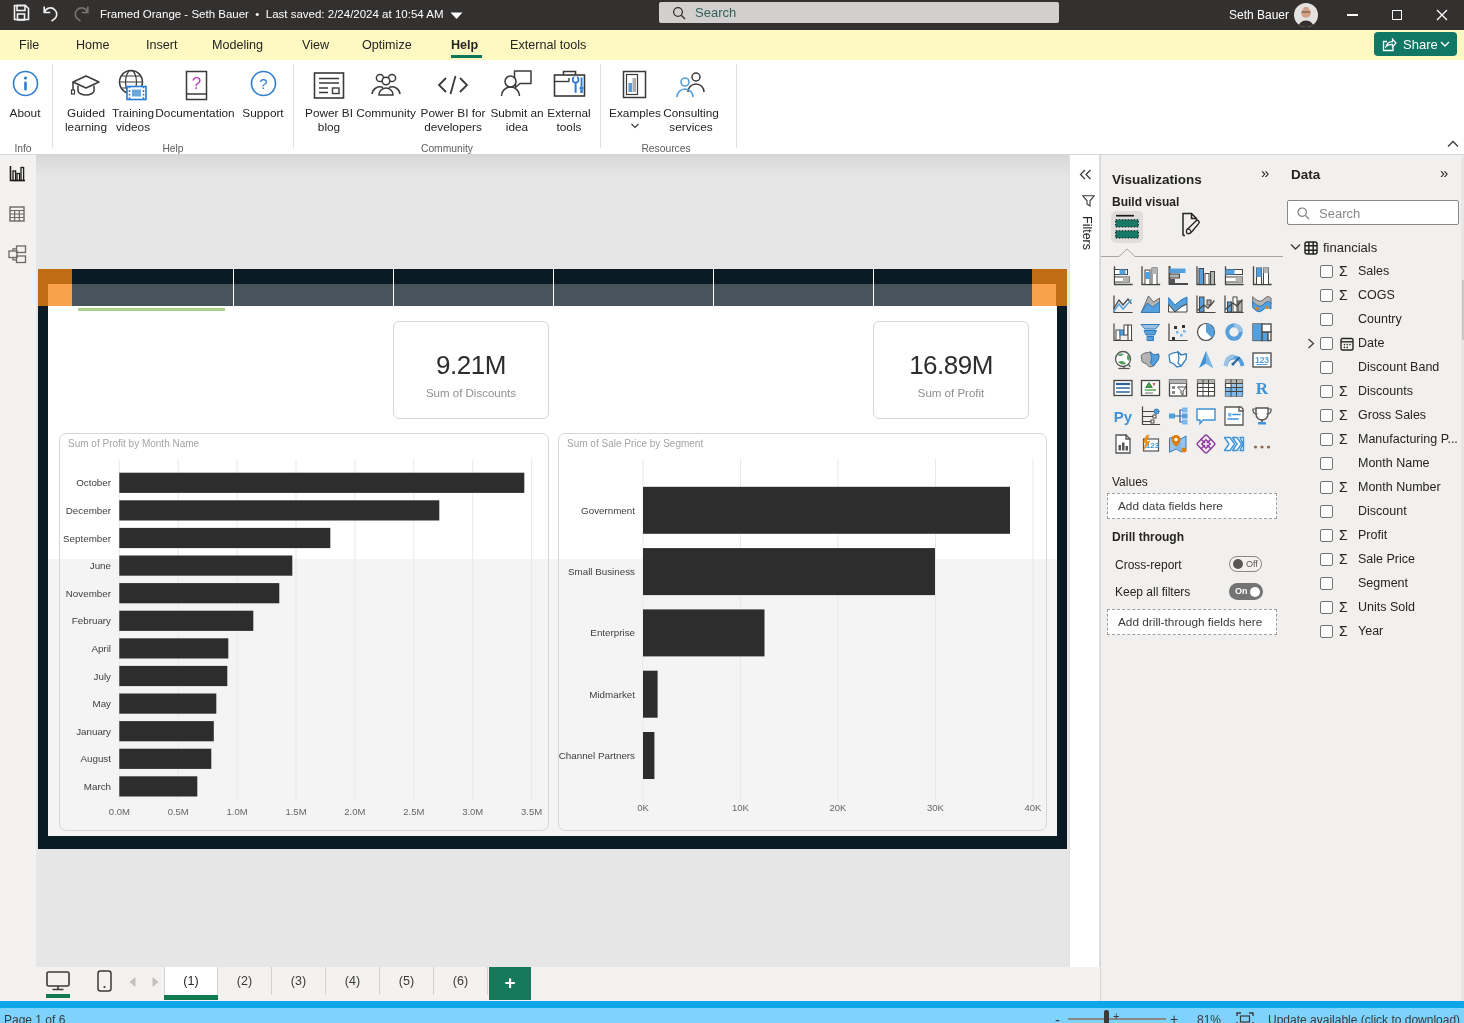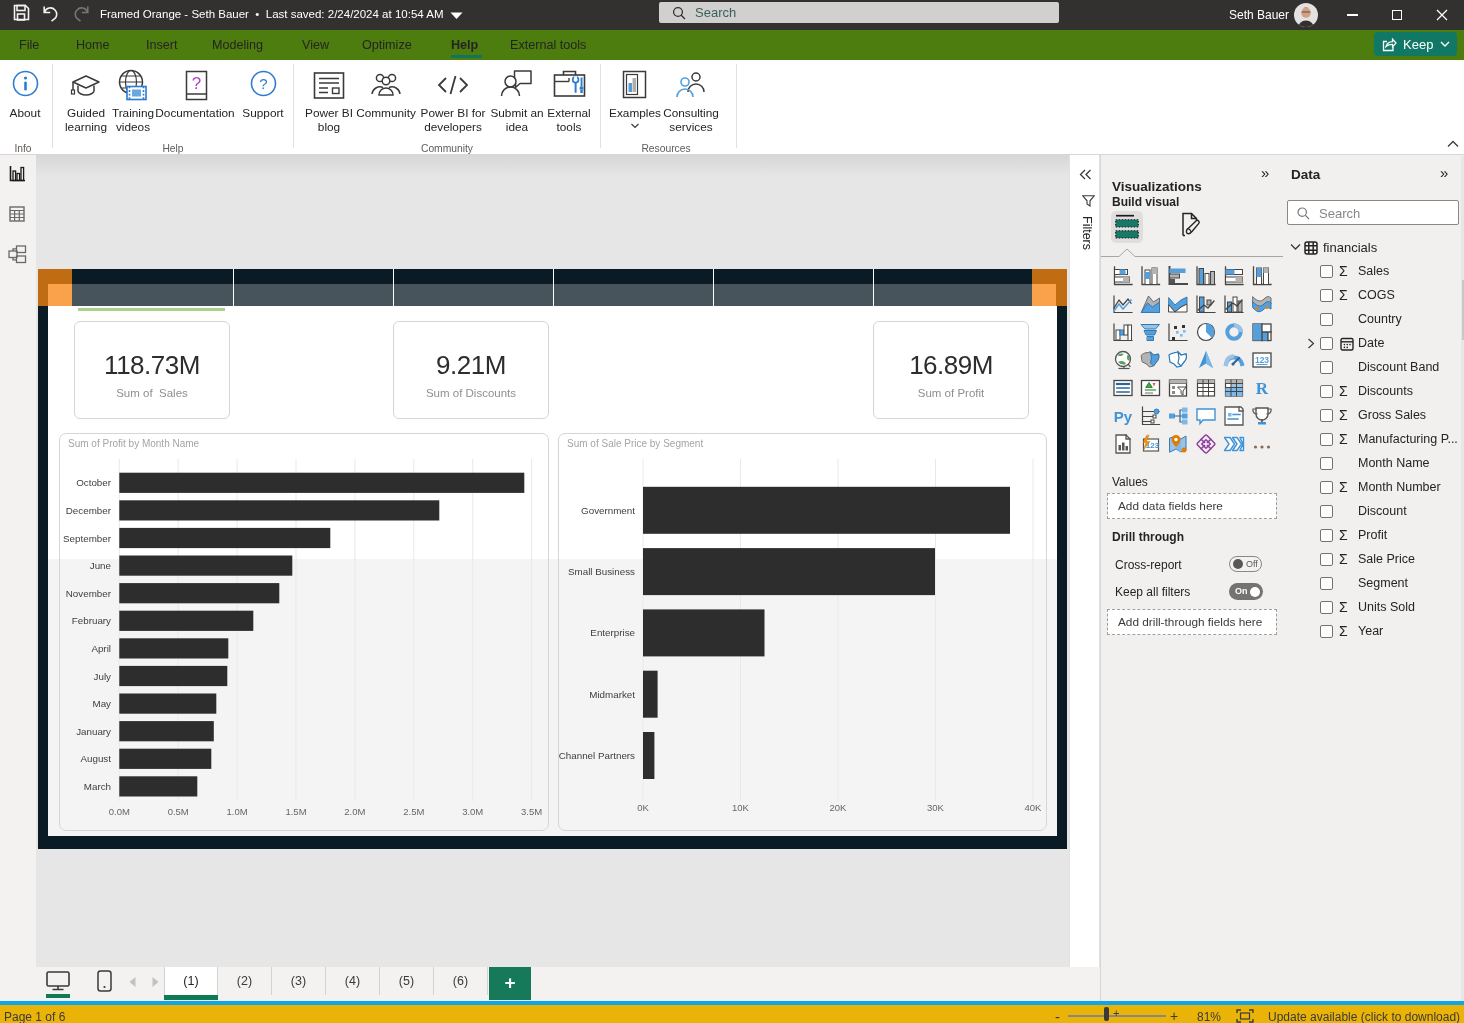--- a/index.html
+++ b/index.html
@@ -3,21 +3,21 @@
 <meta charset="utf-8">
 <style>
   * { margin:0; padding:0; box-sizing:border-box; }
   html,body { width:1464px; height:1023px; overflow:hidden; }
   body { font-family:"Liberation Sans", sans-serif; position:relative; background:#fff; }
   .abs { position:absolute; }
   
   #titlebar { left:0; top:0; width:1464px; height:30px; background:#333130; }
   #titlebar .ttl { color:#fff; font-size:12.5px; }
   
-  #menubar { left:0; top:30px; width:1464px; height:30px; background:#4d7c0f; }
+  #menubar { left:0; top:30px; width:1464px; height:30px; background:#fef9c3; }
   .mi { position:absolute; top:0; height:30px; line-height:30px; font-size:12.6px; color:#252423; }
   
   #ribbon { left:0; top:60px; width:1464px; height:95px; background:#fff; border-bottom:1px solid #d8d6d4; }
   .rlabel { position:absolute; font-size:11.8px; color:#252423; text-align:center; line-height:14px; }
   .rgroup { position:absolute; top:83px; font-size:10.3px; color:#5f5d5b; text-align:center; }
   .rdiv { position:absolute; top:4px; width:1px; height:84px; background:#e3e1df; }
   
   #rail { left:0; top:155px; width:36px; height:812px; background:#f3f2f1; }
   #canvas { left:36px; top:155px; width:1033px; height:812px; background:#e6e6e6; }
   #canvtop { left:36px; top:155px; width:1033px; height:22px; background:linear-gradient(#d7d7d7,#e6e6e6); }
@@ -34,21 +34,21 @@
   #datapanel { left:1283px; top:155px; width:181px; height:846px; background:#f1f0ef;text-align:right; }
   .ptitle { font-size:13.5px; font-weight:bold; color:#252423; }
   .dashwell { position:absolute; left:6px; width:170px; height:26px; background:#fff; border:1px dashed #a19f9d; text-align:left; padding-left:10px; line-height:24px; font-size:11.8px; color:#3b3a39; }
   .fieldrow { position:absolute; left:0; width:181px; height:24px; }
   .cbx { position:absolute; left:37px; top:5px; width:13px; height:13px; border:1px solid #75736f; border-radius:2px; background:#fdfdfd; }
   .sig { position:absolute; left:56px; top:2.5px; font-size:14px; color:#252423; }
   .fname { position:absolute; left:75px; top:4px; font-size:12.5px; color:#252423; }
   
   #tabbar { left:0; top:967px; width:1100px; height:34px; background:#f3f2f1; }
   .ptab { position:absolute; top:0; height:28px; border-right:1px solid #d4d2d0; text-align:center; line-height:28px; font-size:12.5px; color:#3b3a39; }
-  #statusbar { left:0; top:1001px; width:1464px; height:22px; background:#eab308; border-top:4px solid #0ea5e9; font-size:12px; color:#3b3a39; }
+  #statusbar { left:0; top:1001px; width:1464px; height:22px; background:#7dd3fc; border-top:7px solid #0ea5e9; font-size:12px; color:#3b3a39; }
 </style>
 </head>
 <body>
 <div class="abs" id="titlebar">
   <svg class="abs" style="left:13px;top:4px" width="17" height="17" viewBox="0 0 17 17">
     <path d="M1.5 1.5 h11 l3 3 v11 h-14 z" fill="none" stroke="#f2f2f2" stroke-width="1.6"></path>
     <rect x="4" y="1.5" width="8" height="5" fill="none" stroke="#f2f2f2" stroke-width="1.6"></rect>
     <rect x="4.5" y="10" width="7" height="6" fill="none" stroke="#f2f2f2" stroke-width="1.6"></rect>
   </svg>
   <svg class="abs" style="left:42px;top:5px" width="17" height="17" viewBox="0 0 17 17">
@@ -99,21 +99,21 @@
   <div class="mi" style="left:302px">View</div>
   <div class="mi" style="left:362px">Optimize</div>
   <div class="mi" style="left:451px;font-weight:bold">Help</div>
   <div class="abs" style="left:451px;top:24.5px;width:31px;height:3.5px;background:#11755c"></div>
   <div class="mi" style="left:510px">External tools</div>
   <div class="abs" style="left:1374px;top:2px;width:83px;height:24px;background:#117865;border-radius:4px;">
     <svg class="abs" style="left:8px;top:5px" width="15" height="15" viewBox="0 0 15 15">
       <path d="M5 4.5 H1.5 V13.5 H11 V10" fill="none" stroke="#fff" stroke-width="1.3"></path>
       <path d="M4 9.5 C5 6 7.5 4.8 10.5 4.7 L10.5 2 L14 6 L10.5 10 L10.5 7.3 C8 7.3 5.8 7.8 4 9.5 z" fill="none" stroke="#fff" stroke-width="1.2"></path>
     </svg>
-    <div class="abs" style="left:29px;top:5px;font-size:13px;color:#fff">Keep</div>
+    <div class="abs" style="left:29px;top:5px;font-size:13px;color:#fff">Share</div>
     <svg class="abs" style="left:66px;top:9px" width="10" height="7" viewBox="0 0 10 7">
         <path d="M1 1 l4 4 4-4" fill="none" stroke="#fff" stroke-width="1.4"></path>
       </svg>
   </div>
 </div>
 <div class="abs" id="ribbon">
   <svg class="abs" style="left:12px;top:10px" width="27" height="27" viewBox="0 0 27 27">
     <circle cx="13.5" cy="13.5" r="12" fill="none" stroke="#2e7dd1" stroke-width="1.6"></circle>
     <circle cx="13.5" cy="8" r="1.6" fill="#2e7dd1"></circle>
     <rect x="12.2" y="11.5" width="2.6" height="9" rx="1.2" fill="#2e7dd1"></rect>
@@ -242,24 +242,20 @@
   <div class="abs" style="left:0;top:0;width:34px;height:37px;background:#c06c12"></div>
   <div class="abs" style="left:10px;top:15px;width:24px;height:22px;background:#f9a24b"></div>
   <div class="abs" style="left:994px;top:0;width:35px;height:37px;background:#c06c12"></div>
   <div class="abs" style="left:994px;top:15px;width:24px;height:22px;background:#f9a24b"></div>
   <div class="abs" style="left:194.5px;top:0;width:1.5px;height:37px;background:#fff"></div>
   <div class="abs" style="left:354.5px;top:0;width:1.5px;height:37px;background:#fff"></div>
   <div class="abs" style="left:514.5px;top:0;width:1.5px;height:37px;background:#fff"></div>
   <div class="abs" style="left:674.5px;top:0;width:1.5px;height:37px;background:#fff"></div>
   <div class="abs" style="left:834.5px;top:0;width:1.5px;height:37px;background:#fff"></div>
   <div class="abs" style="left:40px;top:38.5px;width:146.5px;height:3px;background:#a7d28c"></div>
-  <div class="kpi" style="left:36px;width:156px">
-      <div class="v">118.73M</div>
-      <div class="l">Sum of&nbsp; Sales</div>
-    </div>
   <div class="kpi" style="left:355px;width:156px">
       <div class="v">9.21M</div>
       <div class="l">Sum of Discounts</div>
     </div>
   <div class="kpi" style="left:835px;width:156px">
       <div class="v">16.89M</div>
       <div class="l">Sum of Profit</div>
     </div>
   <div class="chartcard" style="left:21px;width:490px">
     <svg width="488" height="396" viewBox="0 0 488 396">
@@ -340,21 +336,21 @@
 <div class="abs" id="filtersbar">
   <svg class="abs" style="left:9px;top:14px" width="13" height="11" viewBox="0 0 13 11">
       <path d="M6 1 L1.5 5.5 L6 10 M11.5 1 L7 5.5 L11.5 10" fill="none" stroke="#3b3a39" stroke-width="1.3"></path>
     </svg>
   <svg class="abs" style="left:12px;top:40px" width="13" height="12" viewBox="0 0 13 12">
       <path d="M0.8 0.8 H12.2 L8 5.8 V11 L5 9 V5.8 Z" fill="none" stroke="#3b3a39" stroke-width="1.1"></path>
     </svg>
   <div class="abs" style="left:-5px;top:76px;width:44px;font-size:12.5px;color:#252423;transform:rotate(90deg);transform-origin:center;">Filters</div>
 </div>
 <div class="abs" id="vizpanel">
-  <div class="abs ptitle" style="left:11px;top:24px">Visualizations</div>
+  <div class="abs ptitle" style="left:11px;top:17px">Visualizations</div>
   <div class="abs" style="left:160px;top:9px;font-size:15px;color:#252423">»</div>
   <div class="abs" style="left:11px;top:40px;font-size:12px;font-weight:bold;color:#252423">Build visual</div>
   <div class="abs" style="left:10px;top:56px;width:32px;height:32px;background:#e0dedc;border-radius:5px">
     <svg class="abs" style="left:4px;top:3px" width="24" height="27" viewBox="0 0 24 27">
       <path d="M1 1.7 H19" stroke="#1b1a19" stroke-width="1.7"></path>
       <rect x="0.7" y="5.7" width="22.6" height="7.3" fill="#187969" stroke="#1b1a19" stroke-width="1.1" stroke-dasharray="1.5 1.5"></rect>
       <rect x="0.7" y="16.7" width="22.6" height="7.3" fill="#187969" stroke="#1b1a19" stroke-width="1.1" stroke-dasharray="1.5 1.5"></rect>
     </svg>
   </div>
   <svg class="abs" style="left:78px;top:57px" width="26" height="26" viewBox="0 0 26 26">

